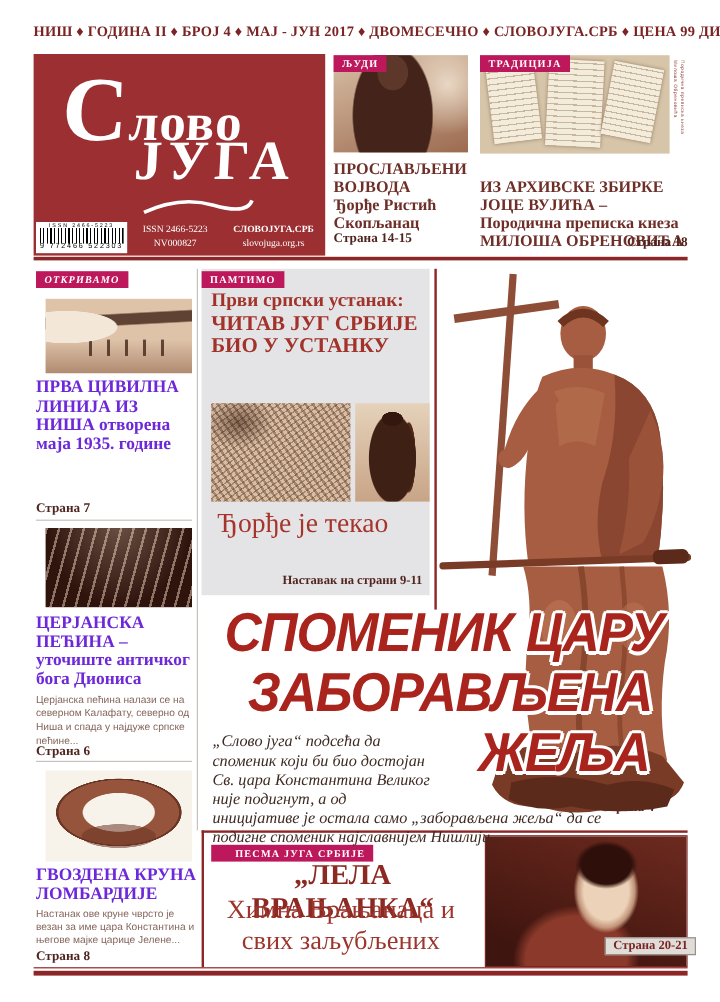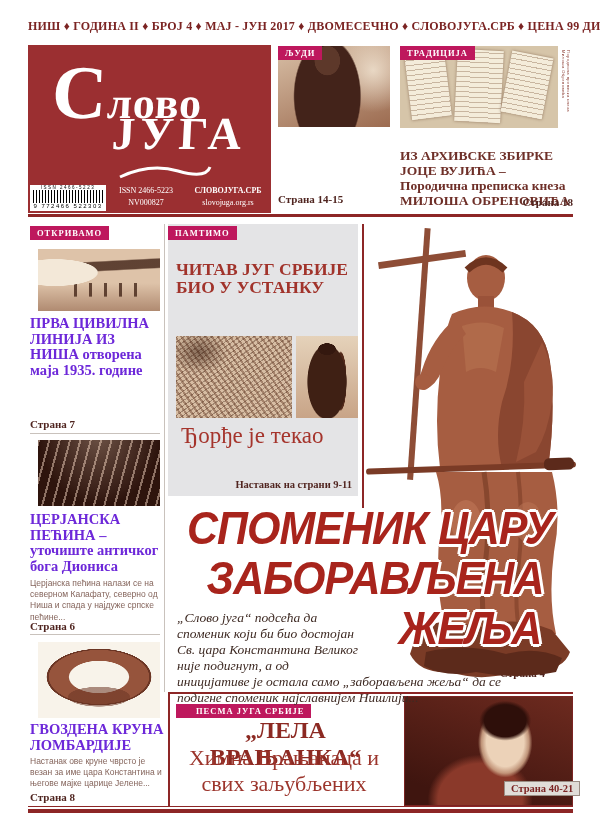--- a/index.html
+++ b/index.html
@@ -135,55 +135,60 @@
       <div>NV000827</div>
     </div>
     <div class="mh-site">
       <div>СЛОВОЈУГА.СРБ</div>
       <div class="lat">slovojuga.org.rs</div>
     </div>
   </div>
 
   <div class="abs ph ph-vojvoda" style="left:278px;top:46px;width:112px;height:81px;"></div>
   <span class="abs tag" style="left:278px;top:46px;">ЉУДИ</span>
+  <div class="abs teaser-title" style="left:278px;top:133px;width:118px;">
+    <span style="display:block">ПРОСЛАВЉЕНИ ВОЈВОДА</span>
+    <span style="display:block">Ђорђе Ристић Скопљанац</span>
+  </div>
   <div class="abs strana" style="left:278px;top:193px;">Страна 14-15</div>
 
   <div class="abs ph ph-docs" style="left:400px;top:46px;width:158px;height:82px;">
     <div class="sheet" style="left:8px;top:6px;width:40px;height:66px;transform:rotate(-7deg);"></div>
     <div class="sheet" style="left:56px;top:4px;width:46px;height:72px;transform:rotate(3deg);"></div>
     <div class="sheet" style="left:106px;top:8px;width:42px;height:62px;transform:rotate(11deg);"></div>
   </div>
   <span class="abs tag" style="left:400px;top:46px;">ТРАДИЦИЈА</span>
   <div class="abs side-caption" style="left:560px;top:50px;height:82px;">Породична преписка кнеза Милоша Обреновића</div>
   <div class="abs teaser-title" style="left:400px;top:148px;width:173px;">ИЗ АРХИВСКЕ ЗБИРКЕ ЈОЦЕ ВУЈИЋА – Породична преписка кнеза МИЛОША ОБРЕНОВИЋА</div>
   <div class="abs strana" style="left:505px;top:196px;width:68px;text-align:right;">Страна 18</div>
 
   <div class="abs rule" style="left:28px;top:214px;width:545px;height:3px;"></div>
 
-  <span class="abs tag" style="left:30px;top:226px;">ОТКРИВАМО</span>
+  <span class="abs tag" style="left:30px;top:226px;font-style:italic;">ОТКРИВАМО</span>
   <div class="abs gray-div" style="left:164px;top:224px;width:1px;height:468px;"></div>
 
   <div class="abs ph ph-plane" style="left:38px;top:249px;width:122px;height:62px;"></div>
   <div class="abs lc-title" style="left:30px;top:316px;width:134px;">ПРВА ЦИВИЛНА ЛИНИЈА ИЗ НИША отворена маја 1935. године</div>
   <div class="abs strana" style="left:30px;top:418px;">Страна 7</div>
   <div class="abs gray-div" style="left:30px;top:433px;width:130px;height:1px;"></div>
 
   <div class="abs ph ph-cave" style="left:38px;top:440px;width:122px;height:66px;"></div>
   <div class="abs lc-title" style="left:30px;top:512px;width:136px;">ЦЕРЈАНСКА ПЕЋИНА – уточиште античког бога Диониса</div>
   <div class="abs lc-body" style="left:30px;top:578px;width:130px;">Церјанска пећина налази се на северном Калафату, северно од Ниша и спада у најдуже српске пећине...</div>
   <div class="abs strana" style="left:30px;top:620px;">Страна 6</div>
   <div class="abs gray-div" style="left:30px;top:634px;width:130px;height:1px;"></div>
 
   <div class="abs ph ph-crown" style="left:38px;top:642px;width:122px;height:76px;"></div>
   <div class="abs lc-title" style="left:30px;top:722px;width:136px;">ГВОЗДЕНА КРУНА ЛОМБАРДИЈЕ</div>
   <div class="abs lc-body" style="left:30px;top:756px;width:132px;">Настанак ове круне чврсто је везан за име цара Константина и његове мајке царице Јелене...</div>
   <div class="abs strana" style="left:30px;top:791px;">Страна 8</div>
 
   <div class="abs panel" style="left:168px;top:224px;width:190px;height:272px;"></div>
   <span class="abs tag" style="left:168px;top:226px;">ПАМТИМО</span>
+  <div class="abs c-kicker" style="left:176px;top:242px;width:180px;">Први српски устанак:</div>
   <div class="abs c-title" style="left:176px;top:260px;width:182px;">ЧИТАВ ЈУГ СРБИЈЕ БИО У УСТАНКУ</div>
   <div class="abs ph ph-battle" style="left:176px;top:336px;width:116px;height:82px;"></div>
   <div class="abs ph ph-rebel" style="left:296px;top:336px;width:62px;height:82px;"></div>
   <div class="abs c-sub1" style="left:181px;top:423px;">Ђорђе је текао</div>
   <div class="abs c-cont" style="left:176px;top:479px;width:176px;">Наставак на страни 9-11</div>
 
   <div class="abs rule" style="left:362px;top:224px;width:2px;height:284px;"></div>
 
   <svg class="abs statue" style="left:366px;top:222px;" width="210" height="472" viewBox="0 0 210 472">
     <rect x="50" y="6" width="6" height="252" fill="#8e4d36" transform="rotate(4 53 130)"></rect>
@@ -215,18 +220,18 @@
     <span class="lead-spacer"></span><span>„Слово југа“ подсећа да споменик који би био достојан Св. цара Константина Великог није подигнут, а од иницијативе је остала само „заборављена жеља“ да се подигне споменик најславнијем Нишлији...</span>
   </p>
   <div class="abs strana" style="left:500px;top:667px;">Страна 4</div>
 
   <div class="abs rule" style="left:168px;top:692px;width:405px;height:2px;"></div>
   <div class="abs rule" style="left:168px;top:692px;width:2px;height:114px;"></div>
   <span class="abs tag" style="left:176px;top:704px;padding-left:20px;">ПЕСМА ЈУГА СРБИЈЕ</span>
   <div class="abs b-title" style="left:178px;top:717px;width:215px;">„ЛЕЛА ВРАЊАНКА“</div>
   <div class="abs b-sub" style="left:172px;top:745px;width:224px;">Химна Врањанаца и свих заљубљених</div>
   <div class="abs ph ph-woman photo-frame" style="left:404px;top:696px;width:169px;height:110px;"></div>
-  <span class="abs page-label" style="left:504px;top:781px;">Страна 40-21</span>
+  <span class="abs page-label" style="left:504px;top:781px;">Страна 20-21</span>
 
   <div class="abs rule" style="left:28px;top:806px;width:545px;height:1px;"></div>
   <div class="abs rule" style="left:28px;top:809px;width:545px;height:4px;"></div>
 
 </div>
 
 </body></html>

